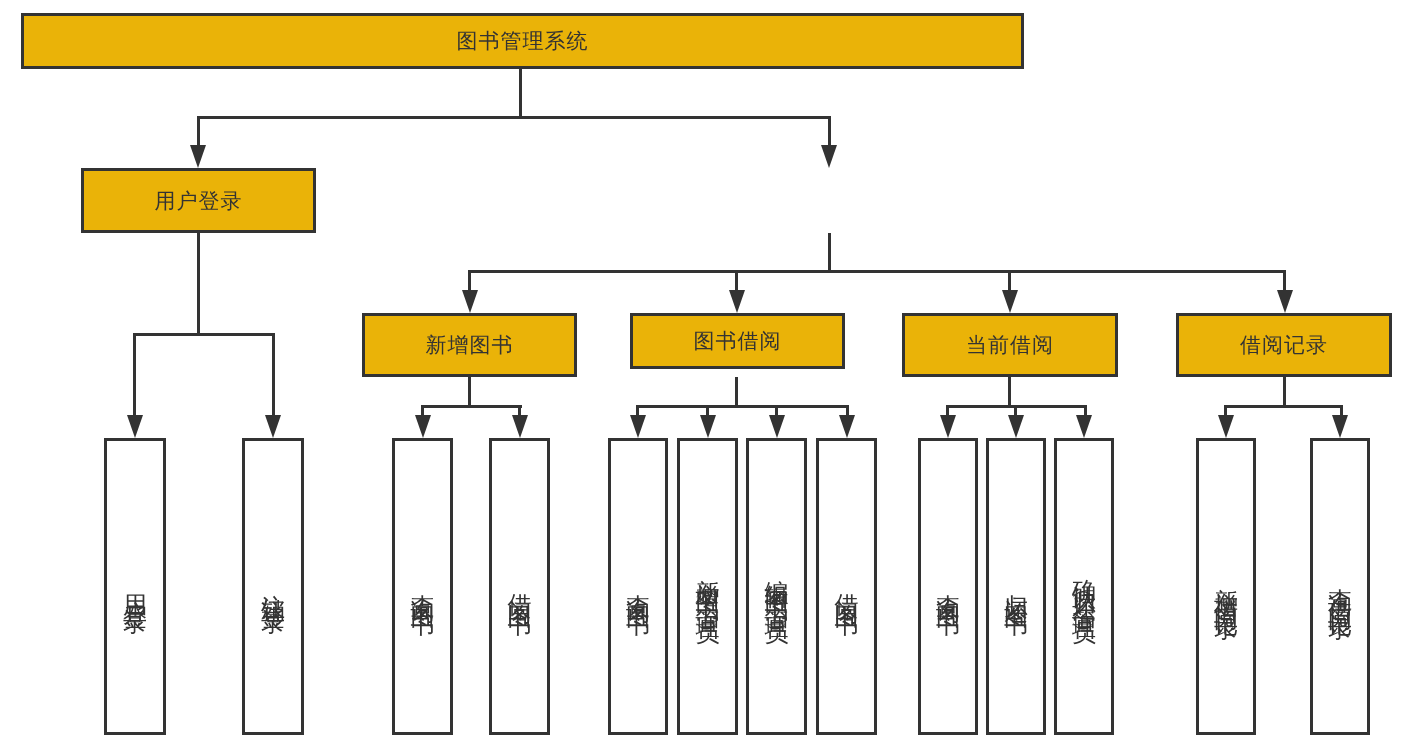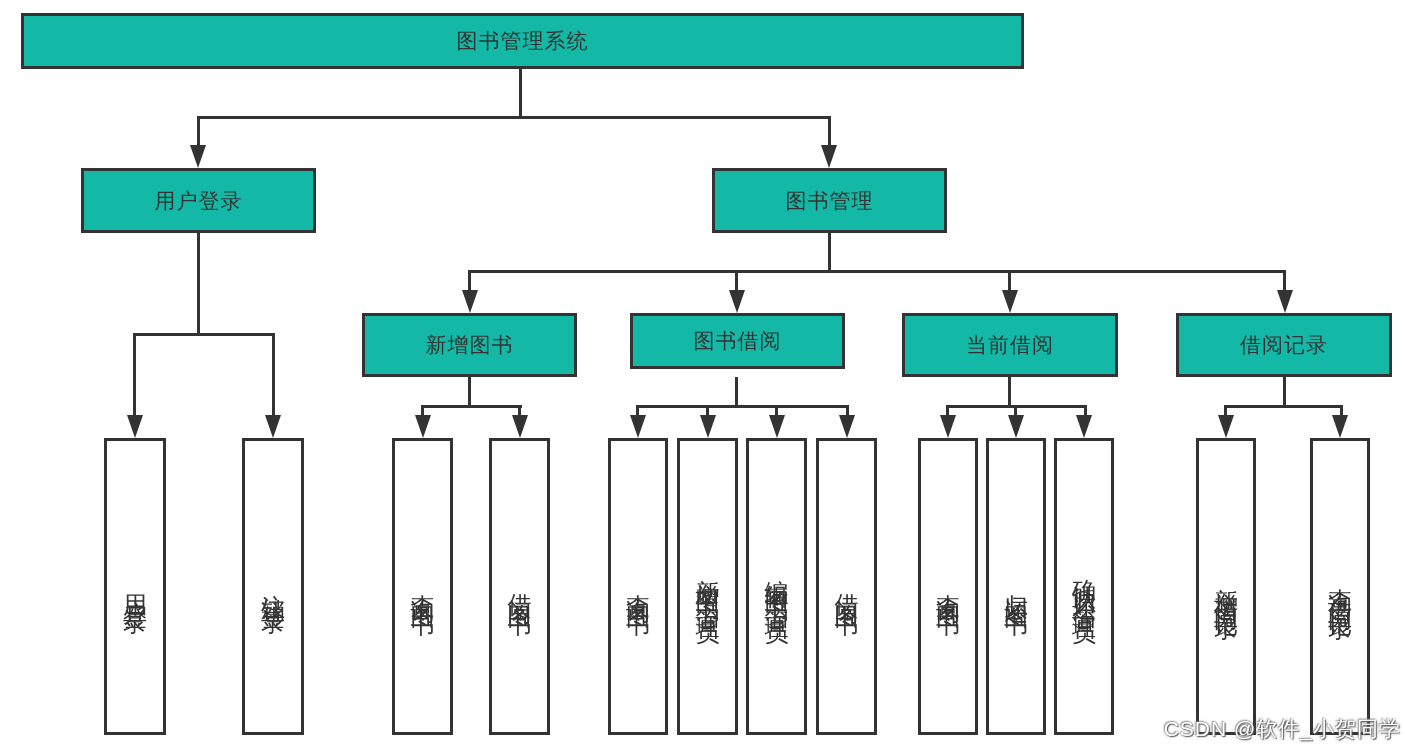--- a/index.html
+++ b/index.html
@@ -1,21 +1,21 @@
 <!DOCTYPE html>
 <html><head>
 <meta charset="utf-8">
 <style>
   html,body{margin:0;padding:0;background:#ffffff;}
   .canvas{
     position:relative;width:1405px;height:747px;background:#ffffff;overflow:hidden;
     font-family:"Liberation Sans","DejaVu Sans",sans-serif;color:#333333;
   }
   .box{
-    position:absolute;box-sizing:border-box;border:3px solid #333333;background:#14b8a6;
+    position:absolute;box-sizing:border-box;border:3px solid #333333;background:#eab308;
     display:flex;align-items:center;justify-content:center;
     font-size:21px;letter-spacing:1px;color:#333333;z-index:2;
   }
   .vbox{
     position:absolute;box-sizing:border-box;border:3px solid #333333;background:#ffffff;
     display:flex;align-items:center;justify-content:center;z-index:2;
   }
   .vbox span{
     writing-mode:vertical-rl;text-orientation:mixed;
     font-size:24px;letter-spacing:6px;color:#333333;line-height:1;
@@ -39,23 +39,20 @@
 <div class="canvas">
 
   <div class="box" style="left:21px;top:13px;width:1003px;height:56px;">
     <span>图书管理系统</span>
   </div>
 
   <div class="box" style="left:81px;top:168px;width:235px;height:65px;">
     <span>用户登录</span>
   </div>
 
-  <div class="box" style="left:712px;top:168px;width:235px;height:65px;">
-    <span>图书管理</span>
-  </div>
 
   <div class="box" style="left:362px;top:313px;width:215px;height:64px;">
     <span>新增图书</span>
   </div>
 
   <div class="box" style="left:630px;top:313px;width:215px;height:56px;">
     <span>图书借阅</span>
   </div>
 
   <div class="box" style="left:902px;top:313px;width:216px;height:64px;">
@@ -162,15 +159,14 @@
   <div class="arrow" style="left:1008px;top:415px;"></div>
   <div class="arrow" style="left:1076px;top:415px;"></div>
 
   <div class="vl" style="left:1283px;top:377px;height:31px;"></div>
   <div class="hl" style="left:1224px;top:405px;width:119px;"></div>
   <div class="vl" style="left:1224px;top:405px;height:14px;"></div>
   <div class="vl" style="left:1340px;top:405px;height:14px;"></div>
   <div class="arrow" style="left:1218px;top:415px;"></div>
   <div class="arrow" style="left:1332px;top:415px;"></div>
 
-  <div class="watermark">CSDN @软件_小贺同学</div>
 
 </div>
 
 </body></html>

